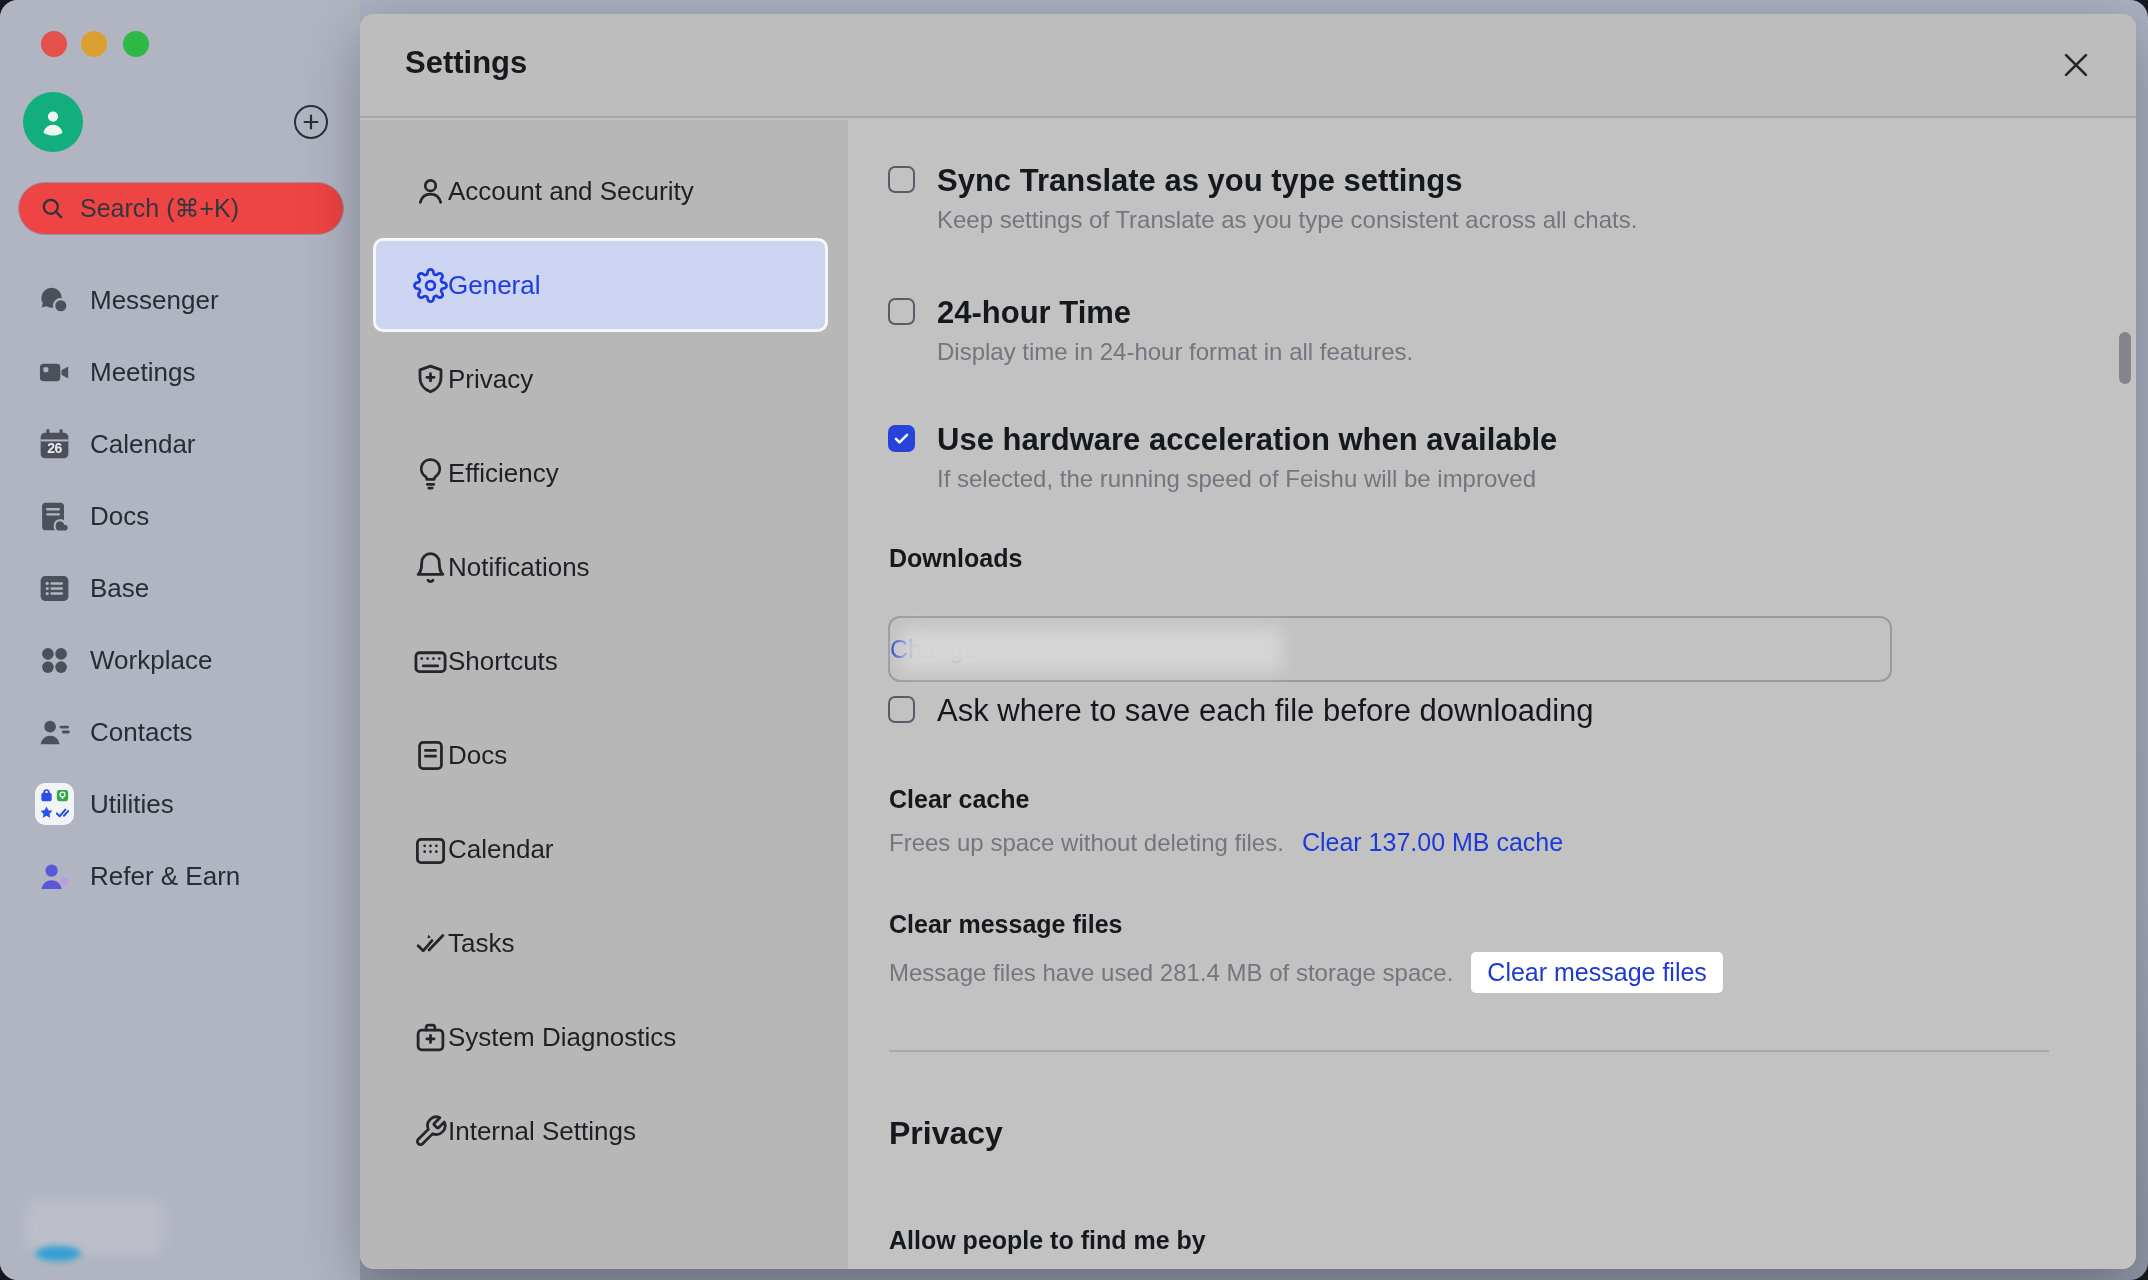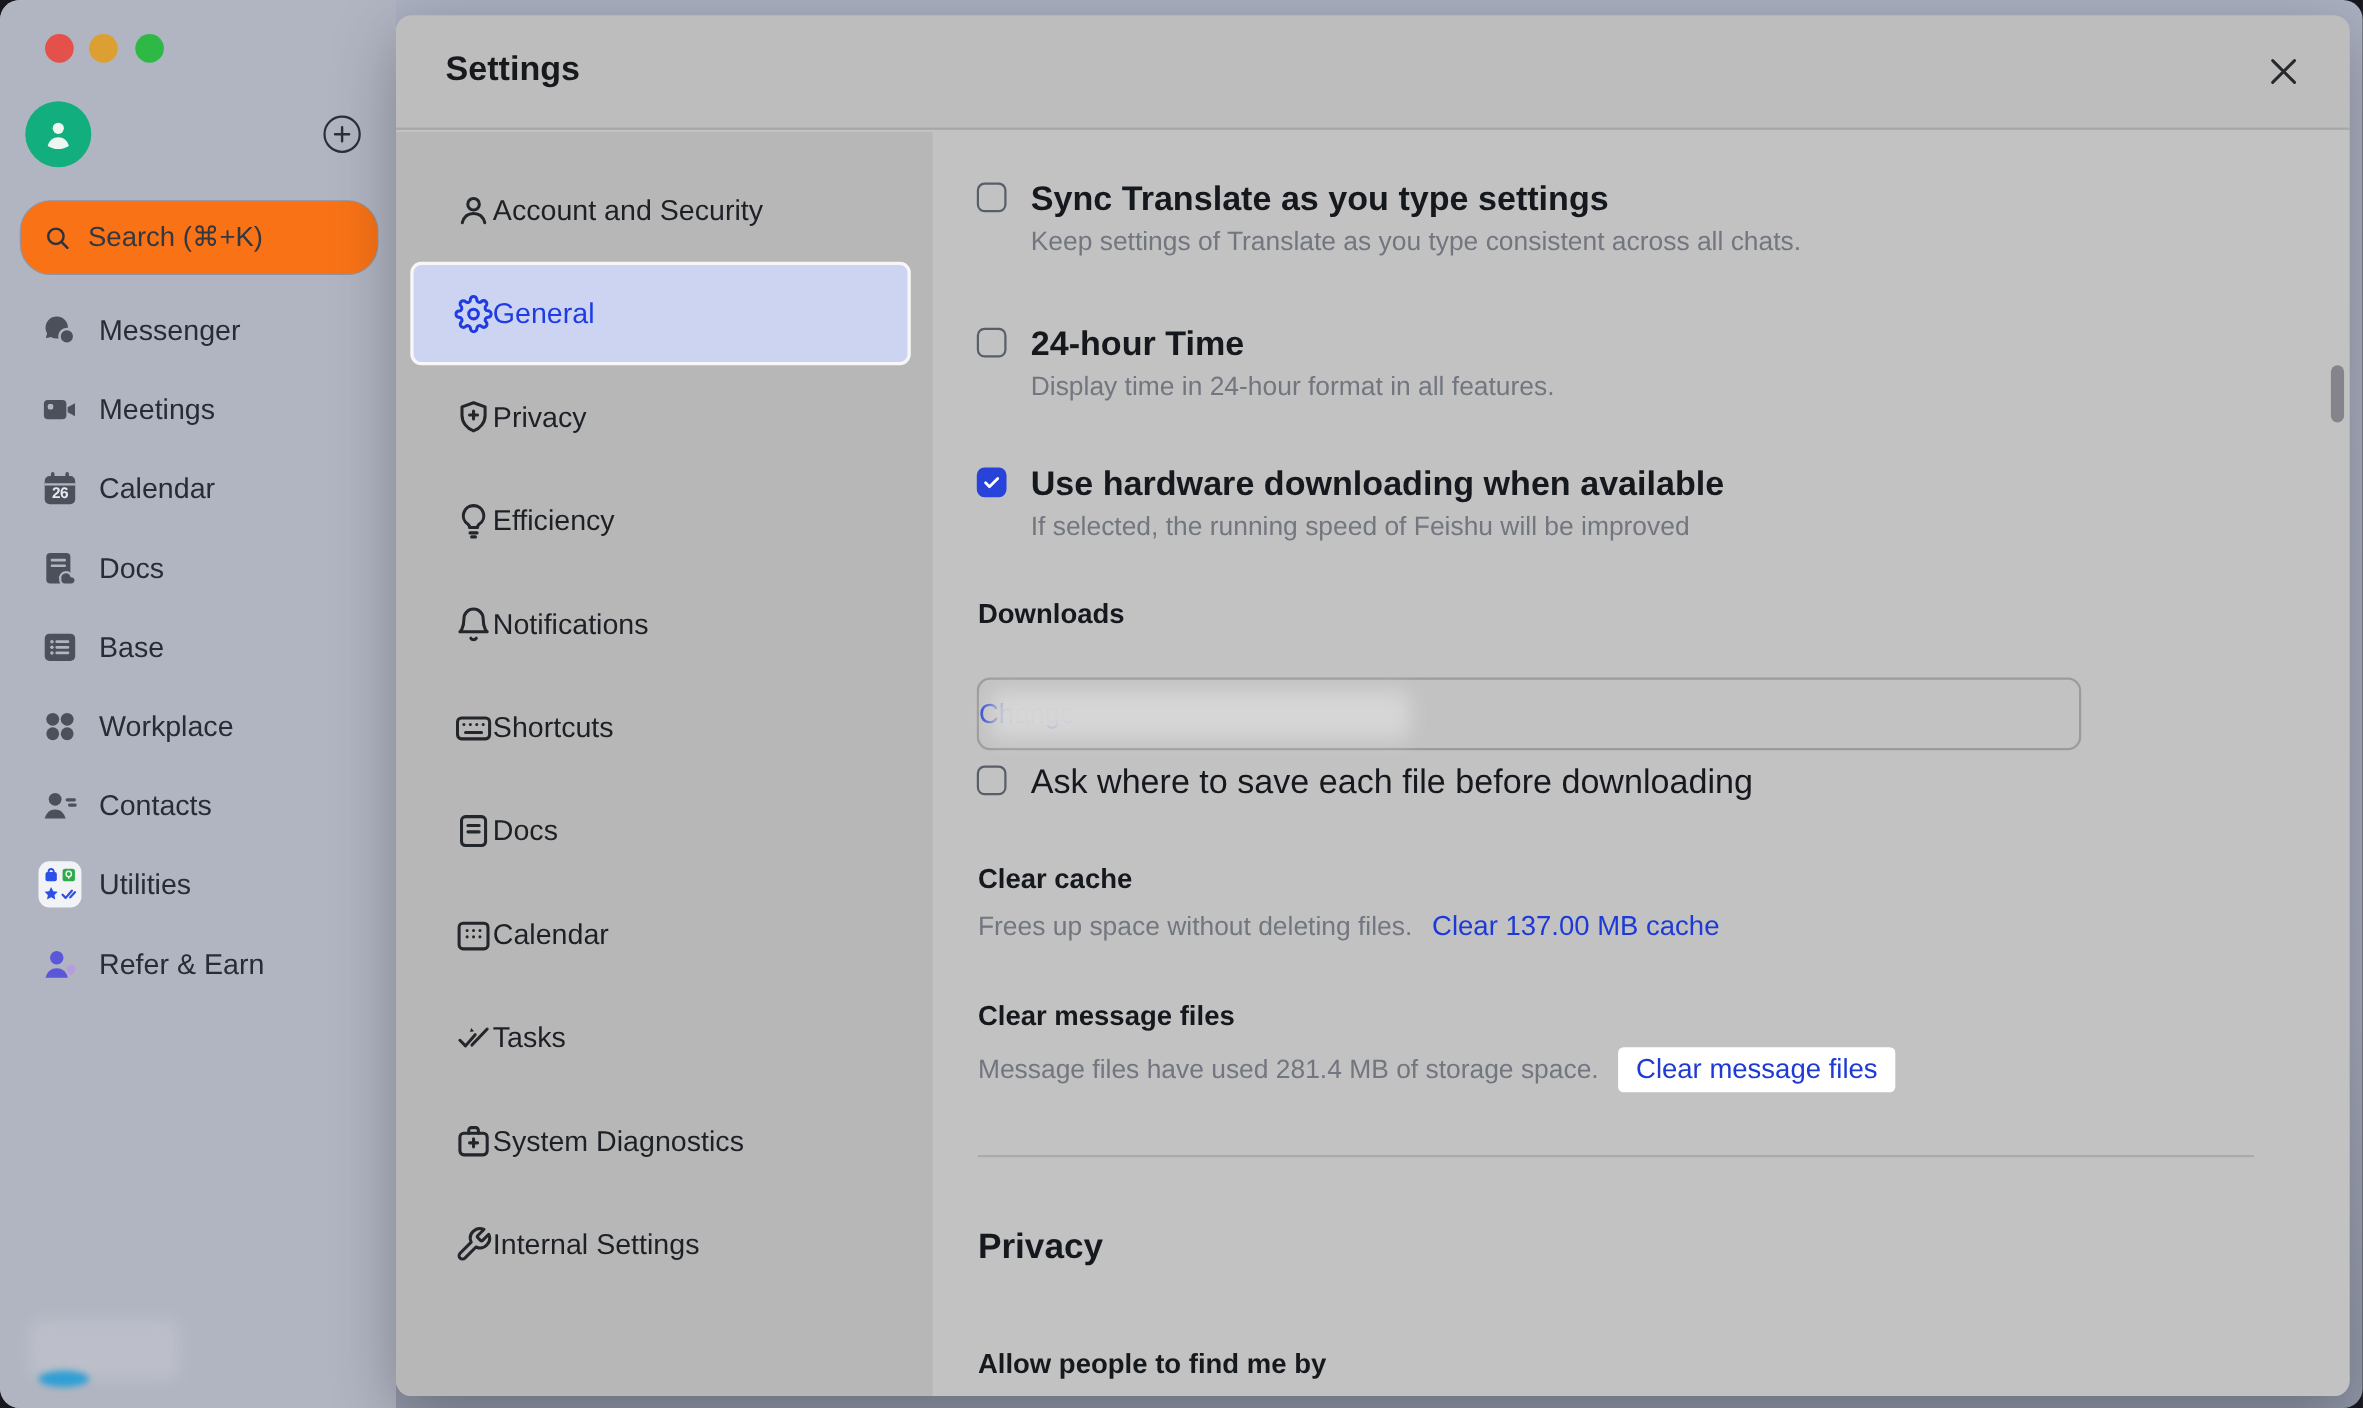--- a/index.html
+++ b/index.html
@@ -11,22 +11,22 @@
   
   .app-sidebar { position:absolute; left:0; top:0; width:360px; height:1280px; background:#b1b5c2; }
   .traffic { position:absolute; top:31px; width:26px; height:26px; border-radius:50%; }
   .t-red{ left:41px; background:#e4504a; } .t-yellow{ left:81px; background:#dc9f32; } .t-green{ left:123px; background:#2eb845; }
   .avatar { position:absolute; left:23px; top:92px; width:60px; height:60px; border-radius:50%; background:#12ae7d;
             display:flex; align-items:center; justify-content:center; }
   .avatar svg { width:34px; height:34px; }
   .add-btn { position:absolute; left:294px; top:105px; width:34px; height:34px; border-radius:50%;
              border:2.5px solid #2c2f36; display:flex; align-items:center; justify-content:center;
              color:#2c2f36; font-size:26px; line-height:1; font-weight:400; }
-  .search-box { position:absolute; left:18px; top:182px; width:326px; height:68px; border-radius:28px;
-                background:#f97316; border:1.5px solid #9095a4; display:flex; align-items:center; padding-left:20px; gap:14px; }
+  .search-box { position:absolute; left:18px; top:182px; width:326px; height:53px; border-radius:28px;
+                background:#ef4444; border:1.5px solid #9095a4; display:flex; align-items:center; padding-left:20px; gap:14px; }
   .search-box svg { width:27px; height:27px; flex:none; }
   .search-box span { font-size:25px; color:#33373f; }
   .side-item { position:absolute; left:0; width:324px; height:72px; display:flex; align-items:center; padding-left:37px; gap:18px; }
   .side-item .s-ico { width:35px; height:35px; flex:none; display:flex; align-items:center; justify-content:center; }
   .side-item .s-label { font-size:26px; color:#282c34; font-weight:500; }
   .blur-block { position:absolute; left:27px; top:1200px; width:136px; height:54px; border-radius:10px;
                 background:#bcbfc9; filter:blur(7px); }
   .blur-dot { position:absolute; left:35px; top:1246px; width:46px; height:15px; border-radius:50%;
               background:#2f9fd4; filter:blur(3px); }
   .cal-badge-box { position:relative; width:35px; height:35px; }
@@ -358,21 +358,21 @@
 
       <div class="chk" style="left:40px; top:178px;"></div>
       <div class="row-label" style="top:175px;">24-hour Time</div>
       <div class="row-desc" style="top:218px;">Display time in 24-hour format in all features.</div>
 
       <div class="chk checked" style="left:40px; top:305px;">
         <svg viewBox="0 0 24 24">
             <path d="M5 12.5l4.5 4.5L19 7.5" fill="none" stroke="#ffffff" stroke-width="3.2" stroke-linecap="round" stroke-linejoin="round"></path>
           </svg>
       </div>
-      <div class="row-label" style="top:302px;">Use hardware downloading when available</div>
+      <div class="row-label" style="top:302px;">Use hardware acceleration when available</div>
       <div class="row-desc" style="top:345px;">If selected, the running speed of Feishu will be improved</div>
 
       <div class="sec-head" style="top:424px;">Downloads</div>
 
       <div class="dl-input">
         <div class="dl-blur"></div>
         <span class="blue-link">Change</span>
       </div>
 
       <div class="chk" style="left:40px; top:576px;"></div>

